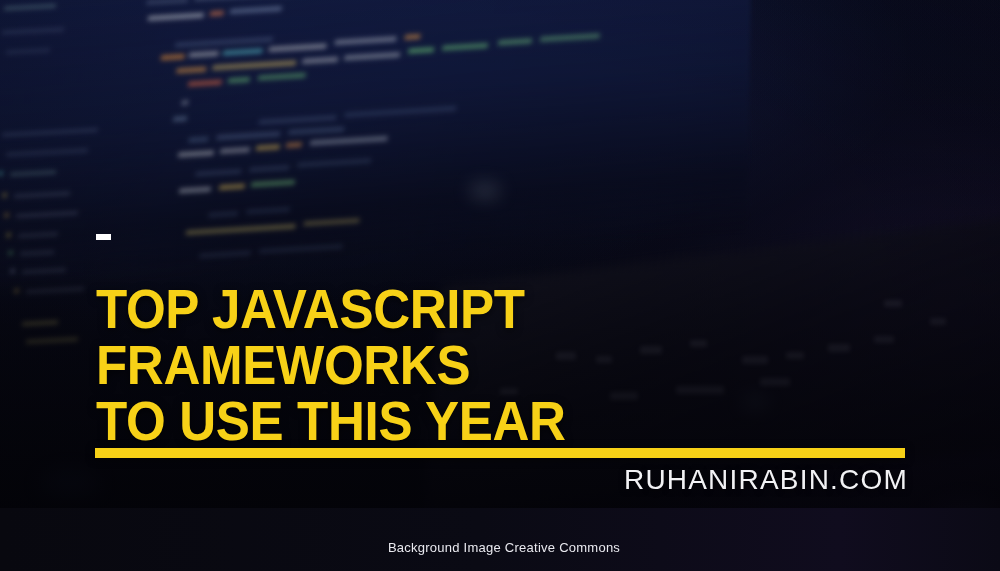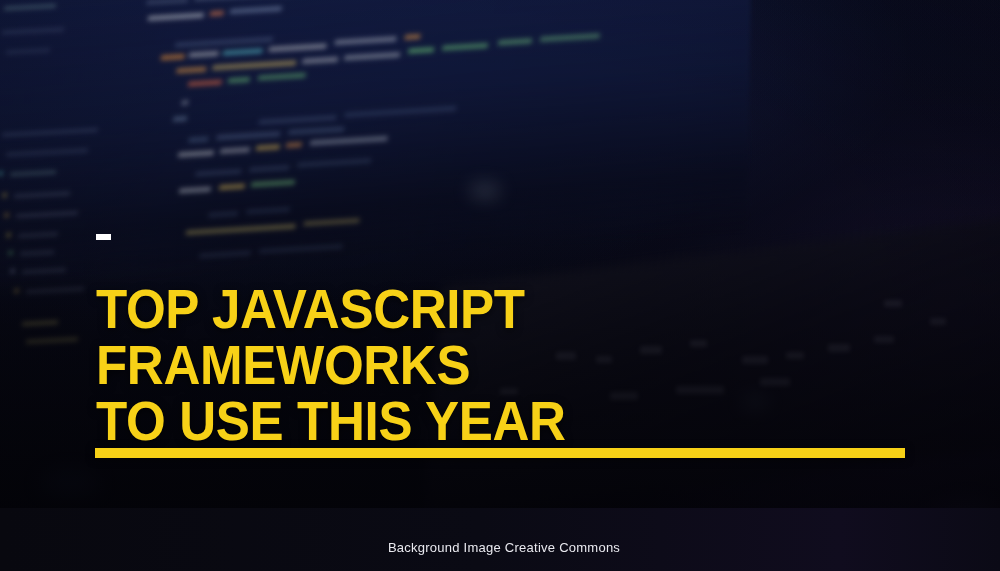--- a/index.html
+++ b/index.html
@@ -274,19 +274,20 @@
 
   <div class="content">
 
     <div class="accent-dash"></div>
 
     <h1 class="headline">TOP JAVASCRIPT FRAMEWORKS
 TO USE THIS YEAR</h1>
 
     <div class="rule"></div>
 
+    <div class="site">RUHANIRABIN.COM</div>
 
     <div class="caption-bar"></div>
 
     <div class="caption">Background Image Creative Commons</div>
 
   </div>
 </div>
 
 </body></html>

